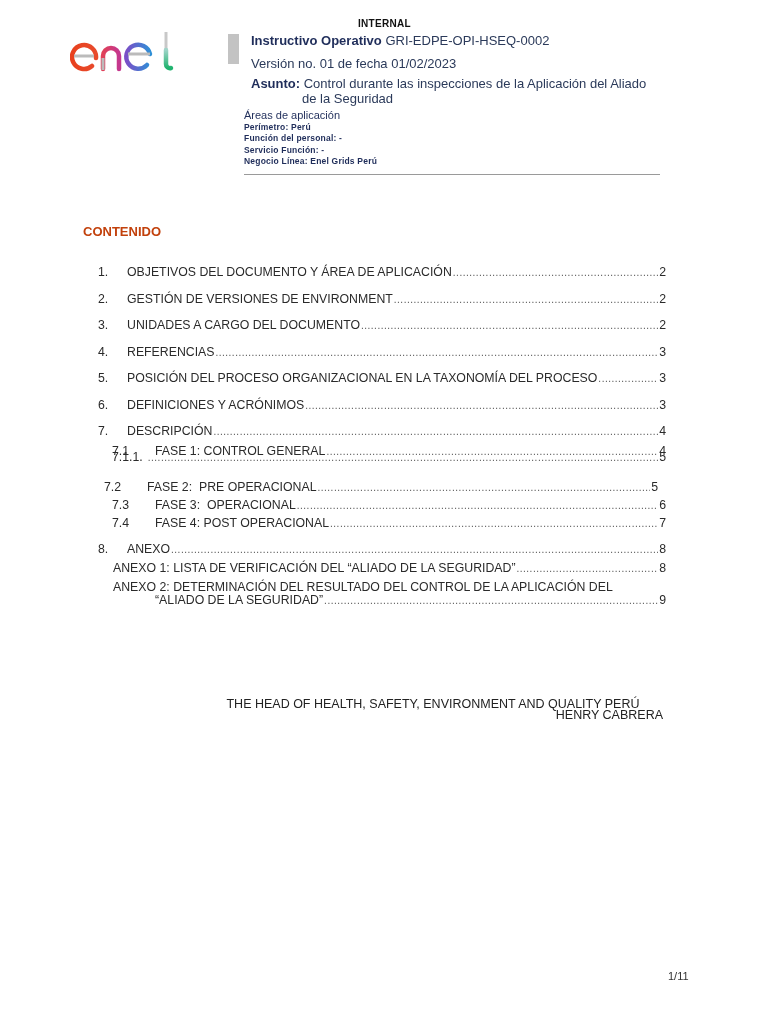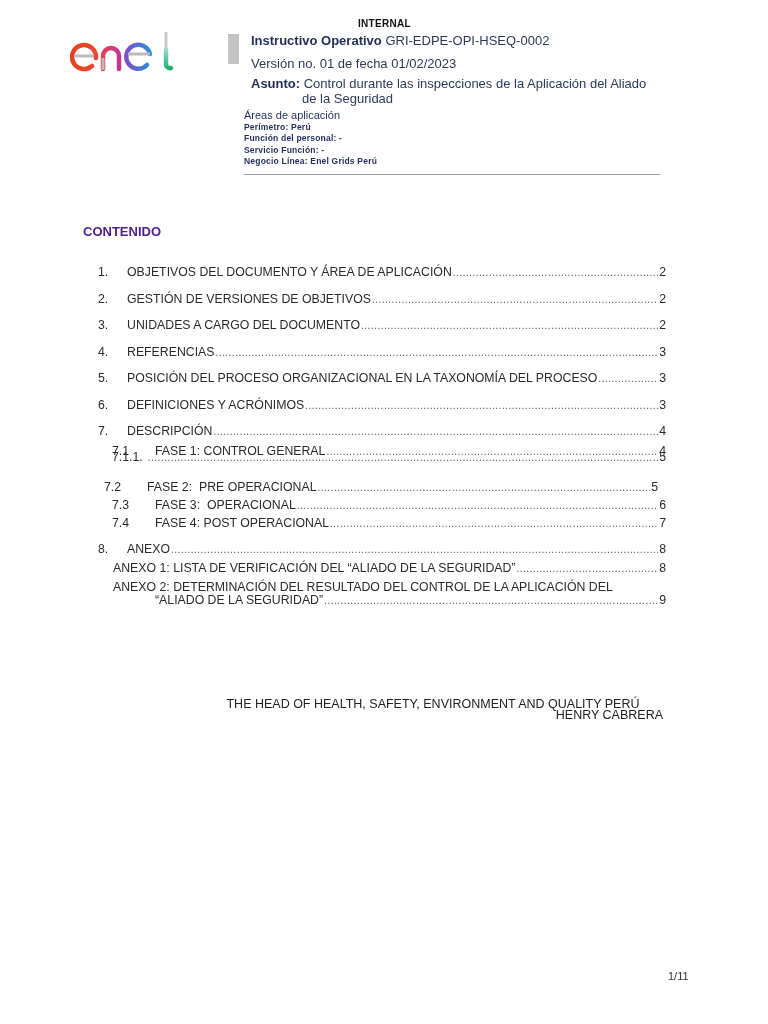--- a/index.html
+++ b/index.html
@@ -11,21 +11,21 @@
   .hdr { left:251px; color:#2b3a5a; font-size:13px; }
   .hdr b { color:#1f2d5a; }
   .title { top:33px; }
   .version { top:56px; }
   .asunto { top:76px; width:420px; line-height:15px; }
   .asunto .lbl { font-weight:bold; color:#1f2d5a; }
   .asunto2 { left:302px; top:91px; font-size:13px; color:#2b3a5a; }
   .areas { left:244px; top:110px; font-size:11px; color:#1f2d5a; line-height:11.5px; }
   .areas .small { font-size:8.5px; font-weight:bold; letter-spacing:0.2px; }
   .hr { left:244px; top:174px; width:416px; height:1px; background:#9a9a9a; }
-  .contenido { left:83px; top:224px; font-size:13px; font-weight:bold; color:#4c1d95; }
+  .contenido { left:83px; top:224px; font-size:13px; font-weight:bold; color:#c2410c; }
   .toc-row { position:absolute; display:flex; align-items:baseline; font-size:12.3px; color:#2a2a2a; }
   .toc-row .num { flex:0 0 auto; }
   .toc-row .txt { flex:0 0 auto; white-space:nowrap;margin-top:12px; }
   .toc-row .dots { flex:1 1 auto; overflow:hidden; white-space:nowrap; margin:0 1px; letter-spacing:0.5px; color:#555; font-size:10px; }
   .toc-row .dots::before { content:"........................................................................................................................................................................................................................................"; }
   .toc-row .pg { flex:0 0 auto; }
   .sign { font-size:12.5px; color:#222; text-align:right; }
   .pagenum { left:668px; top:970px; font-size:11px; color:#333; }
 </style>
 </head>
@@ -91,21 +91,21 @@
 <div class="abs contenido">CONTENIDO</div>
 
 <div class="toc-row" style="left:98px; top:253px; width:568px;">
   <span class="num" style="width:29px">1.</span>
   <span class="txt">OBJETIVOS DEL DOCUMENTO Y ÁREA DE APLICACIÓN</span>
   <span class="dots"></span>
   <span class="pg">2</span>
 </div>
 <div class="toc-row" style="left:98px; top:280px; width:568px;">
   <span class="num" style="width:29px">2.</span>
-  <span class="txt">GESTIÓN DE VERSIONES DE OBJETIVOS</span>
+  <span class="txt">GESTIÓN DE VERSIONES DE ENVIRONMENT</span>
   <span class="dots"></span>
   <span class="pg">2</span>
 </div>
 <div class="toc-row" style="left:98px; top:306px; width:568px;">
   <span class="num" style="width:29px">3.</span>
   <span class="txt">UNIDADES A CARGO DEL DOCUMENTO</span>
   <span class="dots"></span>
   <span class="pg">2</span>
 </div>
 <div class="toc-row" style="left:98px; top:333px; width:568px;">

